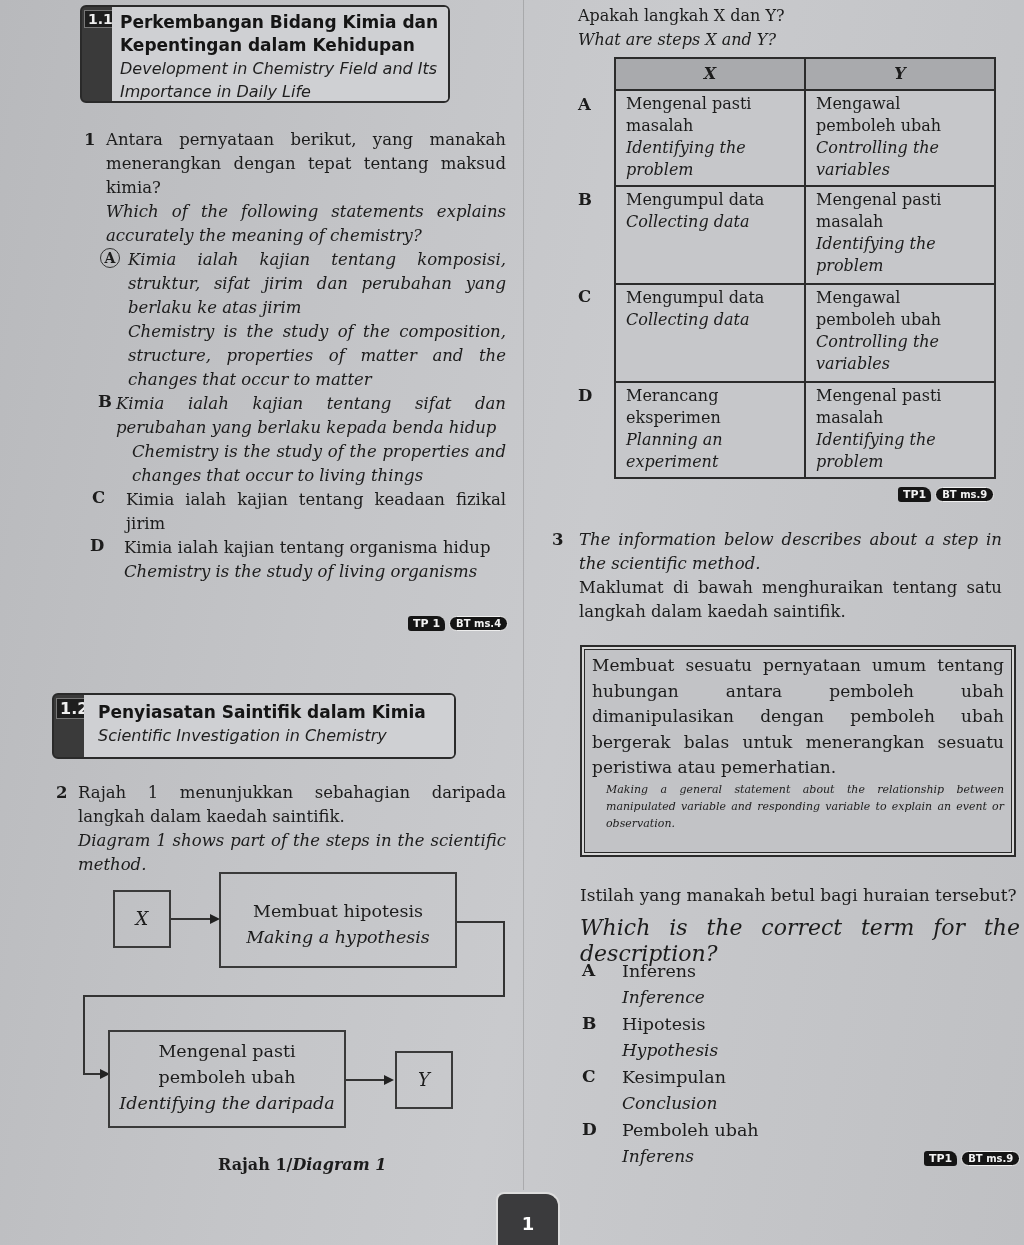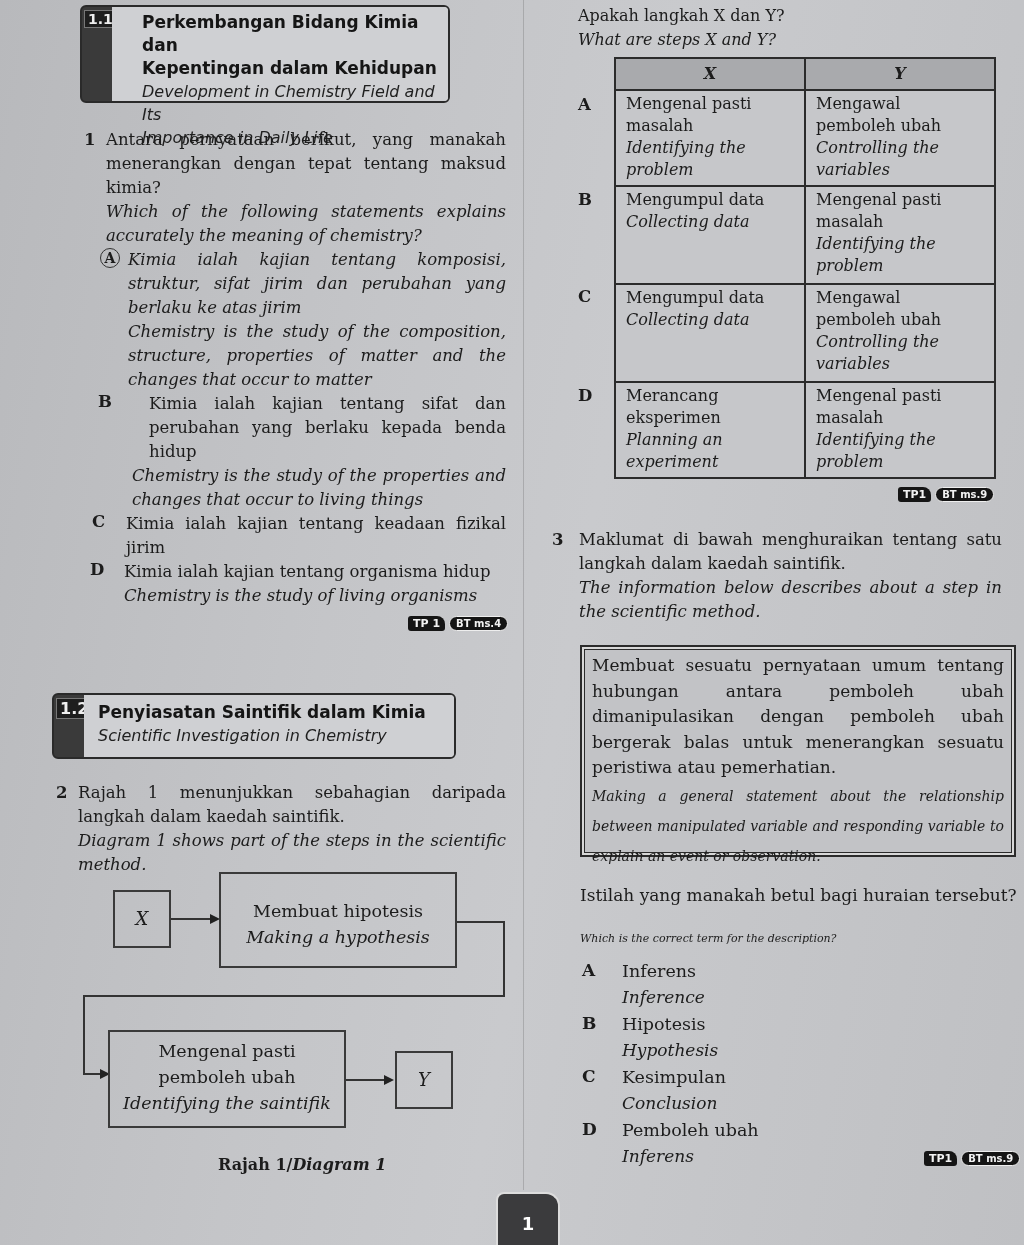--- a/index.html
+++ b/index.html
@@ -35,41 +35,41 @@
     color:#fff;font-family:"DejaVu Sans",sans-serif;font-weight:bold;font-size:18px;text-align:center;line-height:60px;border:2px solid #ddd;border-bottom:none;}
   .divider{position:absolute;left:523px;top:0;width:1px;height:1190px;background:rgba(80,80,80,0.25);}
 </style>
 </head>
 <body>
 
 <div class="divider"></div>
 
 <div class="sec" style="left:80px;top:5px;width:370px;height:98px;">
   <span class="num">1.1</span>
-  <div class="inner" style="padding:4px 0 0 30px;box-sizing:border-box;">
+  <div class="inner" style="padding:4px 0 0 8px;box-sizing:border-box;">
     <div class="t">Perkembangan Bidang Kimia dan</div>
     <div class="t">Kepentingan dalam Kehidupan</div>
     <div class="s">Development in Chemistry Field and Its</div>
     <div class="s">Importance in Daily Life</div>
   </div>
 </div>
 
 <div class="abs" style="left:84px;top:128px;width:422px;">
   <span class="abs b" style="left:0;top:2px;font-size:16.5px;">1</span>
   <div class="q" style="margin-left:22px;">Antara pernyataan berikut, yang manakah menerangkan dengan tepat tentang maksud kimia?</div>
   <div class="q it" style="margin-left:22px;">Which of the following statements explains accurately the meaning of chemistry?</div>
 
   <div style="position:relative;margin-left:20px;margin-top:0;">
     <span class="opt-letter" style="left:-4px;top:0;border:1.5px solid #333;border-radius:50%;width:18px;height:18px;line-height:18px;text-align:center;font-size:14px;">A</span>
     <div class="q" style="margin-left:24px;font-style:italic;">Kimia ialah kajian tentang komposisi, struktur, sifat jirim dan perubahan yang berlaku ke atas jirim</div>
     <div class="q it" style="margin-left:24px;">Chemistry is the study of the composition, structure, properties of matter and the changes that occur to matter</div>
   </div>
   <div style="position:relative;margin-left:20px;">
     <span class="opt-letter" style="left:-6px;top:0;">B</span>
-    <div class="q" style="margin-left:45px;">Kimia ialah kajian tentang sifat dan perubahan yang berlaku kepada benda hidup</div>
+    <div class="q" style="margin-left:12px;font-style:italic;">Kimia ialah kajian tentang sifat dan perubahan yang berlaku kepada benda hidup</div>
     <div class="q it" style="margin-left:28px;">Chemistry is the study of the properties and changes that occur to living things</div>
   </div>
   <div style="position:relative;margin-left:20px;">
     <span class="opt-letter" style="left:-12px;top:0;">C</span>
     <div class="q" style="margin-left:22px;">Kimia ialah kajian tentang keadaan fizikal jirim</div>
   </div>
   <div style="position:relative;margin-left:20px;">
     <span class="opt-letter" style="left:-14px;top:0;">D</span>
     <div class="q" style="margin-left:20px;">Kimia ialah kajian tentang organisma hidup</div>
     <div class="q it" style="margin-left:20px;">Chemistry is the study of living organisms</div>
@@ -112,21 +112,21 @@
   <div class="line" style="left:503px;top:921px;width:2px;height:76px;"></div>
   <div class="line" style="left:83px;top:995px;width:422px;height:2px;"></div>
   <div class="line" style="left:83px;top:995px;width:2px;height:80px;"></div>
   <div class="line" style="left:83px;top:1073px;width:22px;height:2px;"></div>
   <div class="arrow" style="left:100px;top:1069px;"></div>
 
   <div class="box" style="left:108px;top:1030px;width:238px;height:98px;">
     <div style="text-align:center;padding-top:6px;font-size:17.5px;line-height:26px;">
       <div>Mengenal pasti</div>
       <div>pemboleh ubah</div>
-      <div class="it">Identifying the saintifik</div>
+      <div class="it">Identifying the daripada</div>
     </div>
   </div>
   <div class="line" style="left:346px;top:1079px;width:42px;height:2px;"></div>
   <div class="arrow" style="left:384px;top:1075px;"></div>
   <div class="box" style="left:395px;top:1051px;width:58px;height:58px;">
     <div class="it" style="text-align:center;line-height:54px;font-size:18px;">Y</div>
   </div>
 
   <div class="abs b" style="left:218px;top:1155px;font-size:16px;white-space:nowrap;">
     <span>Rajah 1/</span><span class="it">Diagram 1</span>
@@ -192,32 +192,32 @@
   </tr>
 </tbody>
   </table>
 <div class="badges" style="left:898px;top:487px;">
   <span class="tp">TP1</span>
   <span class="bt">BT ms.9</span>
 </div>
 
 <div class="abs" style="left:552px;top:528px;width:450px;">
   <span class="abs b" style="left:0;top:2px;font-size:16.5px;">3</span>
+  <div class="q it" style="margin-left:27px;">The information below describes about a step in the scientific method.</div>
   <div class="q" style="margin-left:27px;">Maklumat di bawah menghuraikan tentang satu langkah dalam kaedah saintifik.</div>
-  <div class="q it" style="margin-left:27px;">The information below describes about a step in the scientific method.</div>
 </div>
 
 <div class="abs" style="left:580px;top:645px;width:436px;height:212px;border:2px solid #2b2b2b;box-shadow:inset 0 0 0 2px #d8d8d8, inset 0 0 0 3px #2b2b2b;background:#c2c3c6;box-sizing:border-box;padding:6px 10px 0 10px;">
   <div class="q" style="font-size:17px;line-height:25.5px;">Membuat sesuatu pernyataan umum tentang hubungan antara pemboleh ubah dimanipulasikan dengan pemboleh ubah bergerak balas untuk menerangkan sesuatu peristiwa atau pemerhatian.</div>
-  <div class="q it" style="font-size:14px;line-height:30px;">Making a general statement about the relationship between manipulated variable and responding variable to explain an event or observation.</div>
+  <div class="q it" style="font-size:11px;line-height:17px;margin-left:14px;">Making a general statement about the relationship between manipulated variable and responding variable to explain an event or observation.</div>
 </div>
 
 <div class="abs" style="left:580px;top:882px;width:440px;">
   <div class="q" style="font-size:17px;line-height:26px;">Istilah yang manakah betul bagi huraian tersebut?</div>
-  <div class="q it" style="font-size:11px;line-height:26px;margin-top:18px;">Which is the correct term for the description?</div>
+  <div class="q it" style="font-size:22px;line-height:26px;margin-top:7px;">Which is the correct term for the description?</div>
 </div>
 
 <div class="abs" style="left:582px;top:958px;width:300px;">
   <div style="position:relative;height:53px;">
     <span class="opt-letter" style="left:0;top:2px;font-size:17px;">A</span>
     <div style="margin-left:40px;font-size:17.5px;line-height:26px;">Inferens</div>
     <div class="it" style="margin-left:40px;font-size:17px;line-height:26px;">Inference</div>
   </div>
   <div style="position:relative;height:53px;">
     <span class="opt-letter" style="left:0;top:2px;font-size:17px;">B</span>

